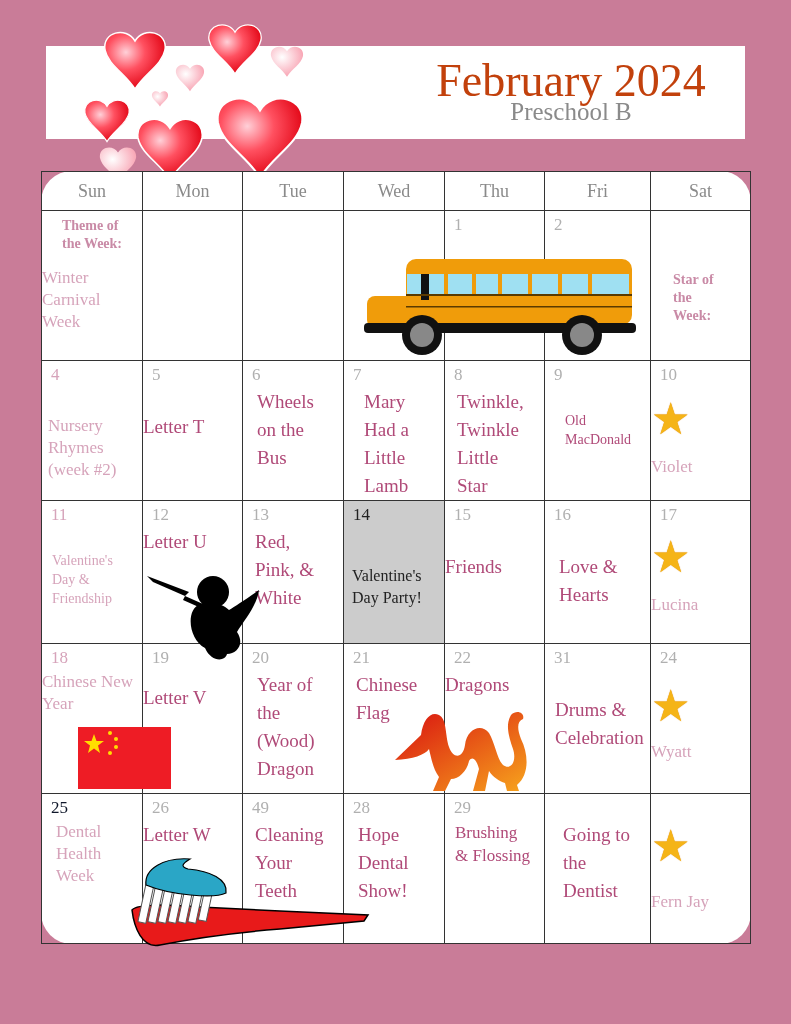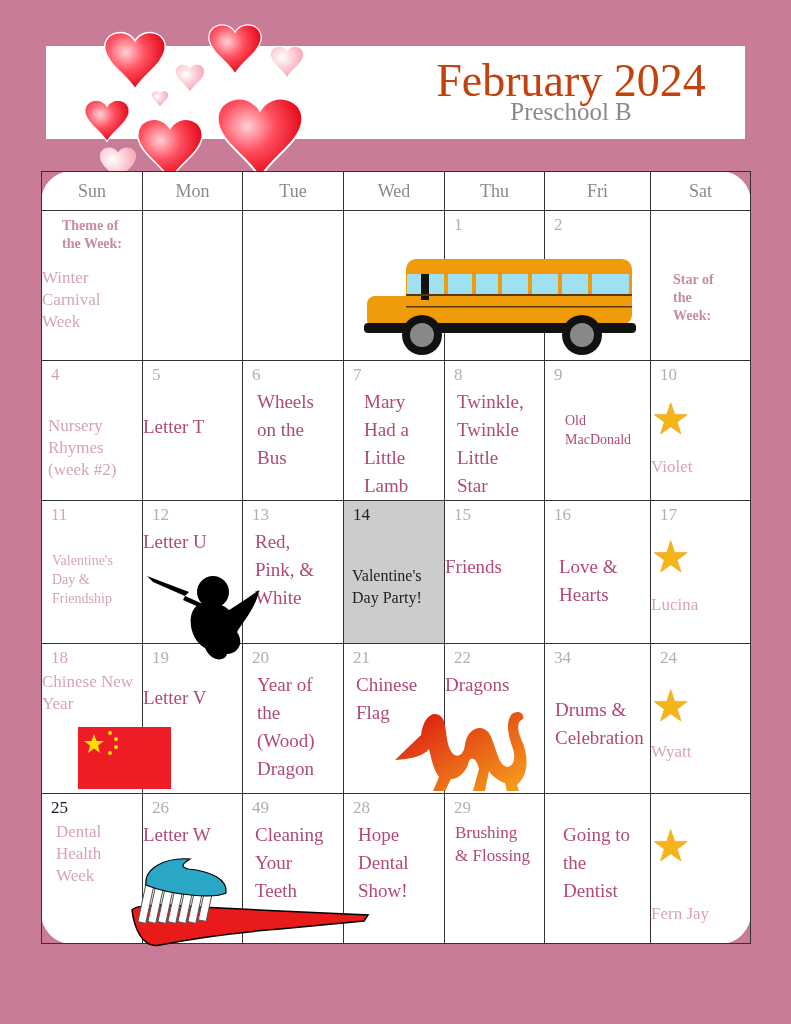--- a/index.html
+++ b/index.html
@@ -174,21 +174,21 @@
         </td>
       <td>
           <span class="num">21</span>
           <div class="ev" style="margin-top:27px;padding:0 12px">Chinese Flag</div>
         </td>
       <td>
           <span class="num">22</span>
           <div class="ev" style="margin-top:27px">Dragons</div>
         </td>
       <td>
-          <span class="num">34</span>
+          <span class="num">31</span>
           <div class="ev" style="margin-top:52px;padding:0 10px">Drums &amp; Celebration</div>
         </td>
       <td>
           <span class="num">24</span>
         <div class="star" style="margin-top:40px">★</div>
         <div class="star-name" style="margin-top:14px">Wyatt</div>
       </td>
     </tr>
 
     <tr style="height:150px">
@@ -210,21 +210,21 @@
         </td>
       <td>
           <span class="num">29</span>
           <div class="ev" style="margin-top:27px;font-size:17px;line-height:23px;padding:0 10px">Brushing &amp; Flossing</div>
         </td>
       <td>
           <div class="ev" style="margin-top:27px;padding:0 18px">Going to the Dentist</div>
         </td>
       <td>
         <div class="star" style="margin-top:30px">★</div>
-        <div class="star-name" style="margin-top:36px">Fern Jay</div>
+        <div class="star-name" style="margin-top:24px">Fern Jay</div>
       </td>
     </tr>
   </tbody>
 </table>
 
 <svg class="overlay" style="left:362px;top:256px;width:275px;height:100px" viewBox="0 0 275 100">
   <rect x="44" y="3" width="226" height="66" rx="10" fill="#f09c0a"></rect>
   <rect x="5" y="40" width="50" height="32" rx="8" fill="#f09c0a"></rect>
   <rect x="45" y="18" width="222" height="20" fill="#9fe0f2"></rect>
   <g fill="#f09c0a">

